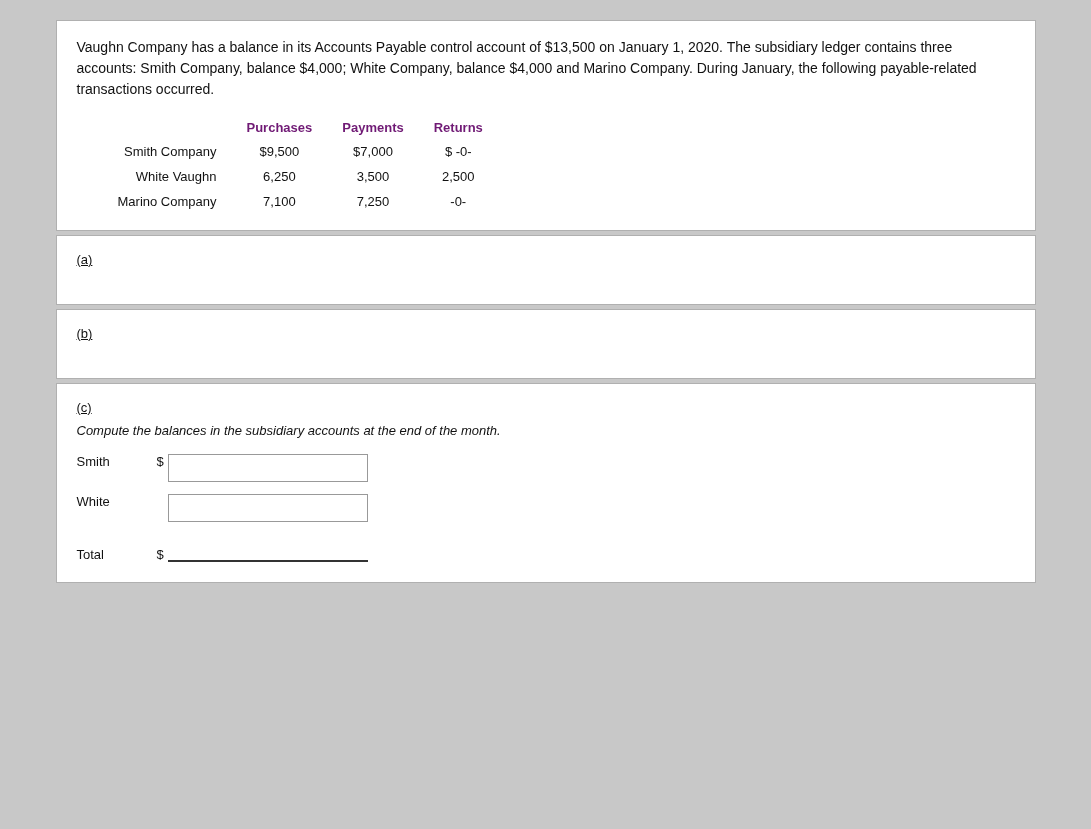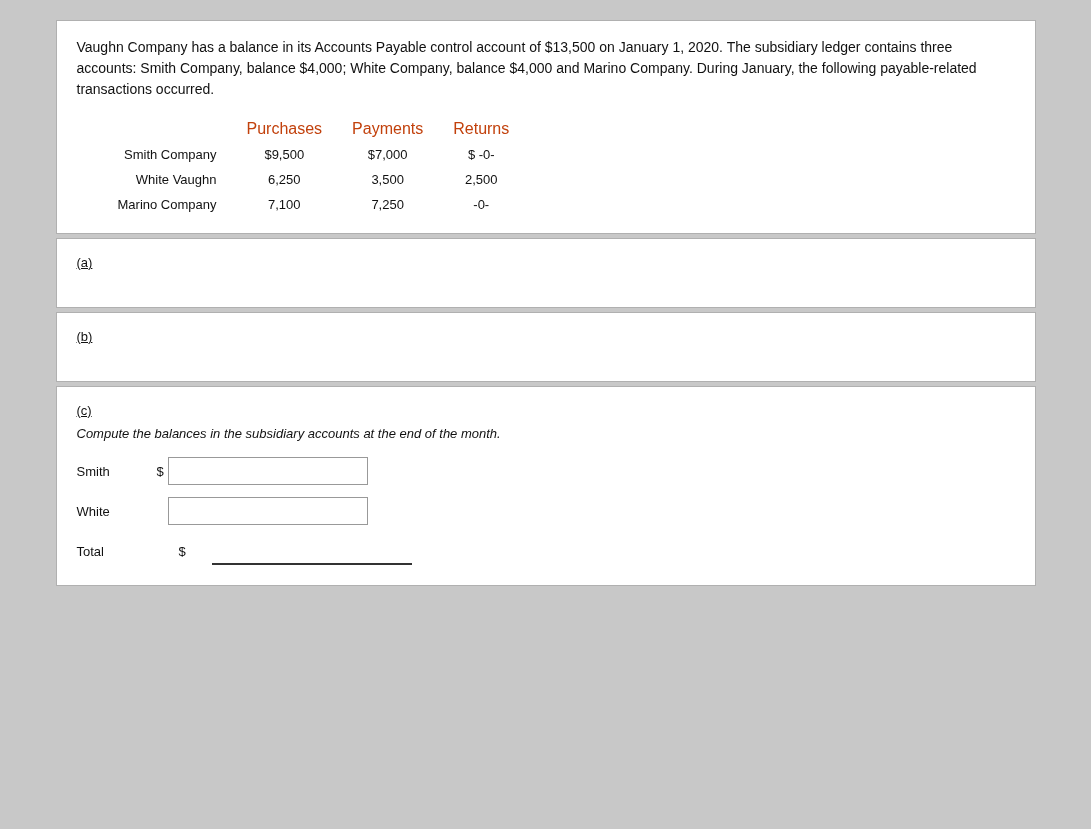--- a/index.html
+++ b/index.html
@@ -39,24 +39,24 @@
     }
 
     .data-table {
       border-collapse: collapse;
       margin-top: 10px;
       min-width: 420px;
     }
 
     .data-table th {
       text-align: right;
-      font-weight: normal;
-      font-size: 16px;
+      font-weight: bold;
+      font-size: 13px;
       padding: 4px 20px 4px 10px;
-      color: #c2410c;
+      color: #701a75;
     }
 
     .data-table th:first-child {
       text-align: left;
       width: 160px;
     }
 
     .data-table td {
       text-align: center;
       padding: 5px 20px 5px 10px;
@@ -97,21 +97,20 @@
 
     .compute-text {
       font-size: 13px;
       color: #111;
       margin-bottom: 16px;
       font-style: italic;
     }
 
     .input-row {
       display: flex;
-      align-items: center;
       margin-bottom: 12px;
     }
 
     .input-label {
       width: 80px;
       font-size: 13px;
       color: #111;
     }
 
     .dollar-sign {
@@ -124,23 +123,22 @@
       width: 200px;
       height: 28px;
       border: 1px solid #999;
       background: #fff;
       font-size: 13px;
       padding: 2px 4px;
     }
 
     .total-row {
       display: flex;
-      align-items: center;
-      margin-bottom: 4px;
-      gap: 22px;
+      align-items: flex-end;
+      margin-bottom: 4px;
     }
 
     .total-row .input-label {
       width: 80px;
     }
 
     .total-field {
       width: 200px;
       height: 28px;
       border: none;

